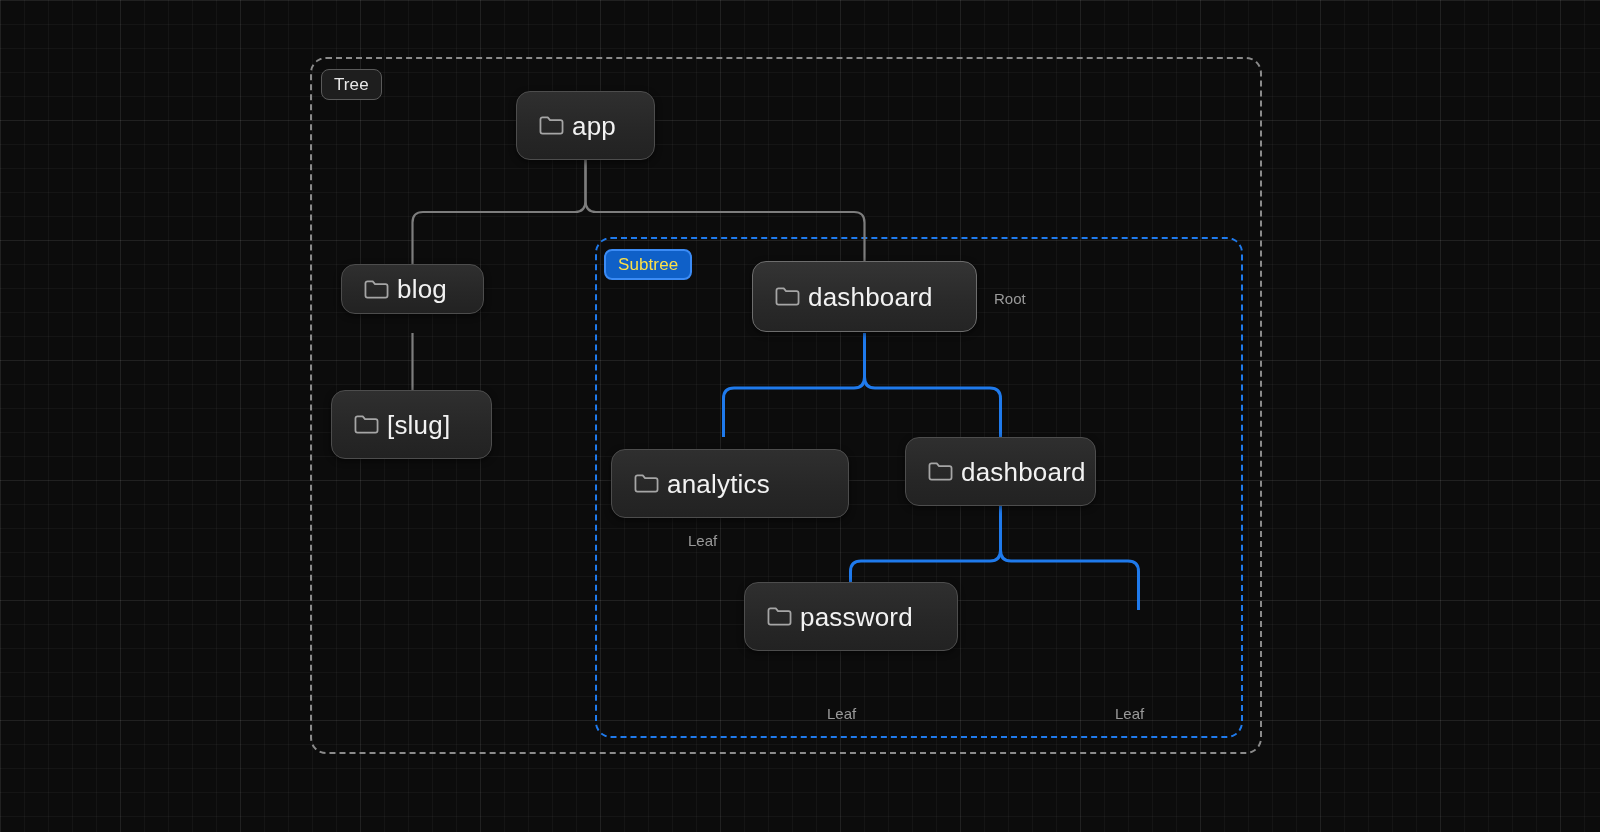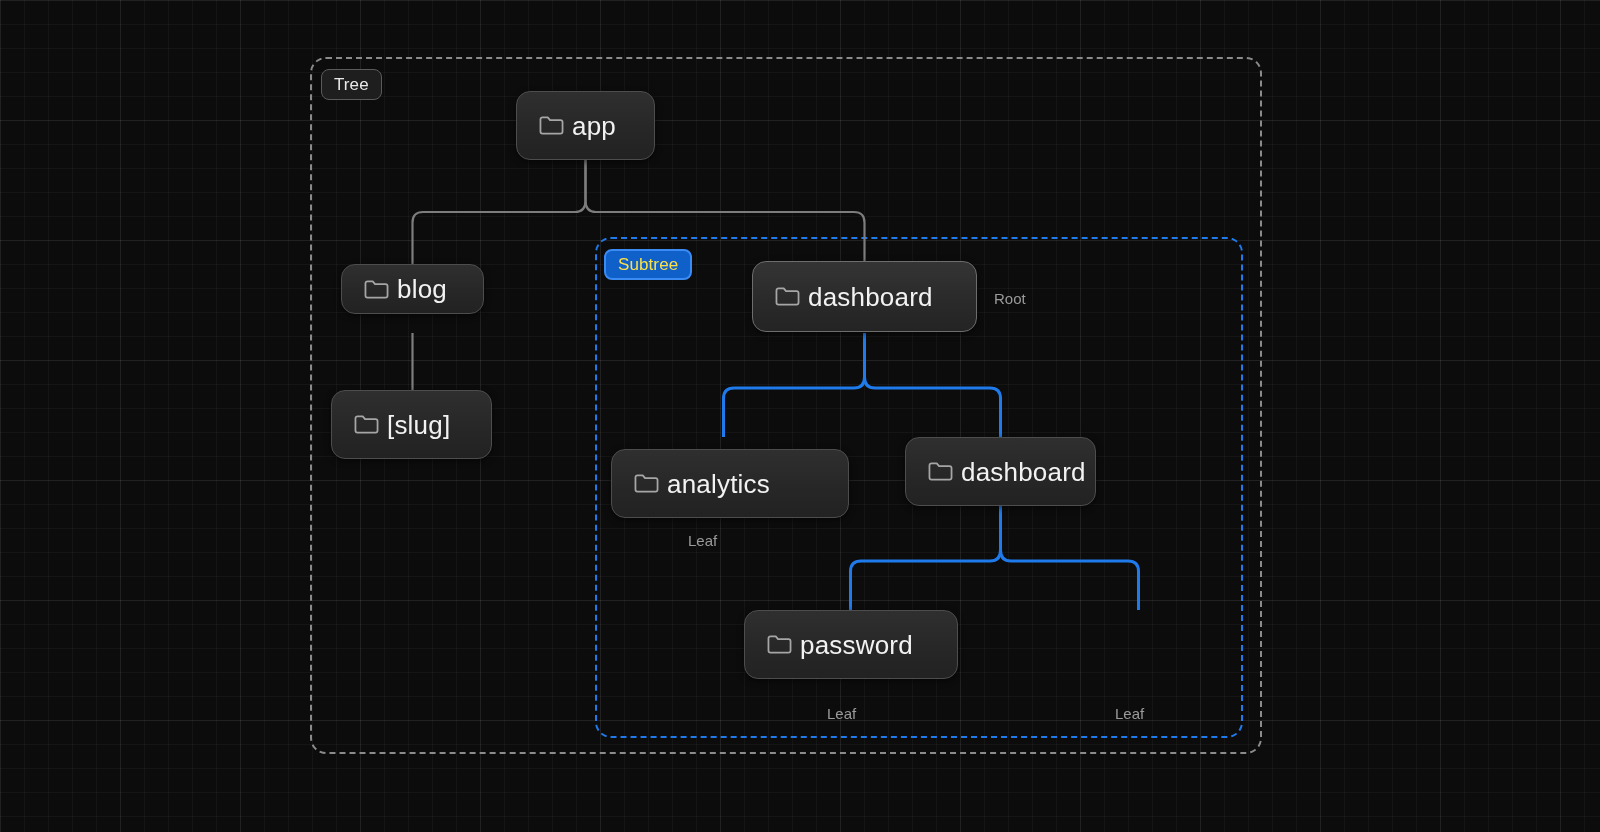--- a/index.html
+++ b/index.html
@@ -107,21 +107,21 @@
     border-color: #6d6d6d;
     background: linear-gradient(180deg, #343434 0%, #2a2a2a 55%, #242424 100%);
   }
 
   #node-app       { left: 516px; top: 91px;  width: 139px; height: 69px; }
   #node-blog      { left: 341px; top: 264px; width: 143px; height: 50px; }
   #node-slug      { left: 331px; top: 390px; width: 161px; height: 69px; }
   #node-dashboard { left: 752px; top: 261px; width: 225px; height: 71px; }
   #node-analytics { left: 611px; top: 449px; width: 238px; height: 69px; }
   #node-settings  { left: 905px; top: 437px; width: 191px; height: 69px; }
-  #node-password  { left: 744px; top: 610px; width: 214px; height: 69px; }
+  #node-password  { left: 744px; top: 582px; width: 214px; height: 69px; }
   #node-profile   { left: 1053px; top: 610px; width: 171px; height: 69px; }
 
   
   .annotation {
     position: absolute;
     font-size: 15px;
     color: #9a9a9a;
     line-height: 1;
     white-space: nowrap;
   }

